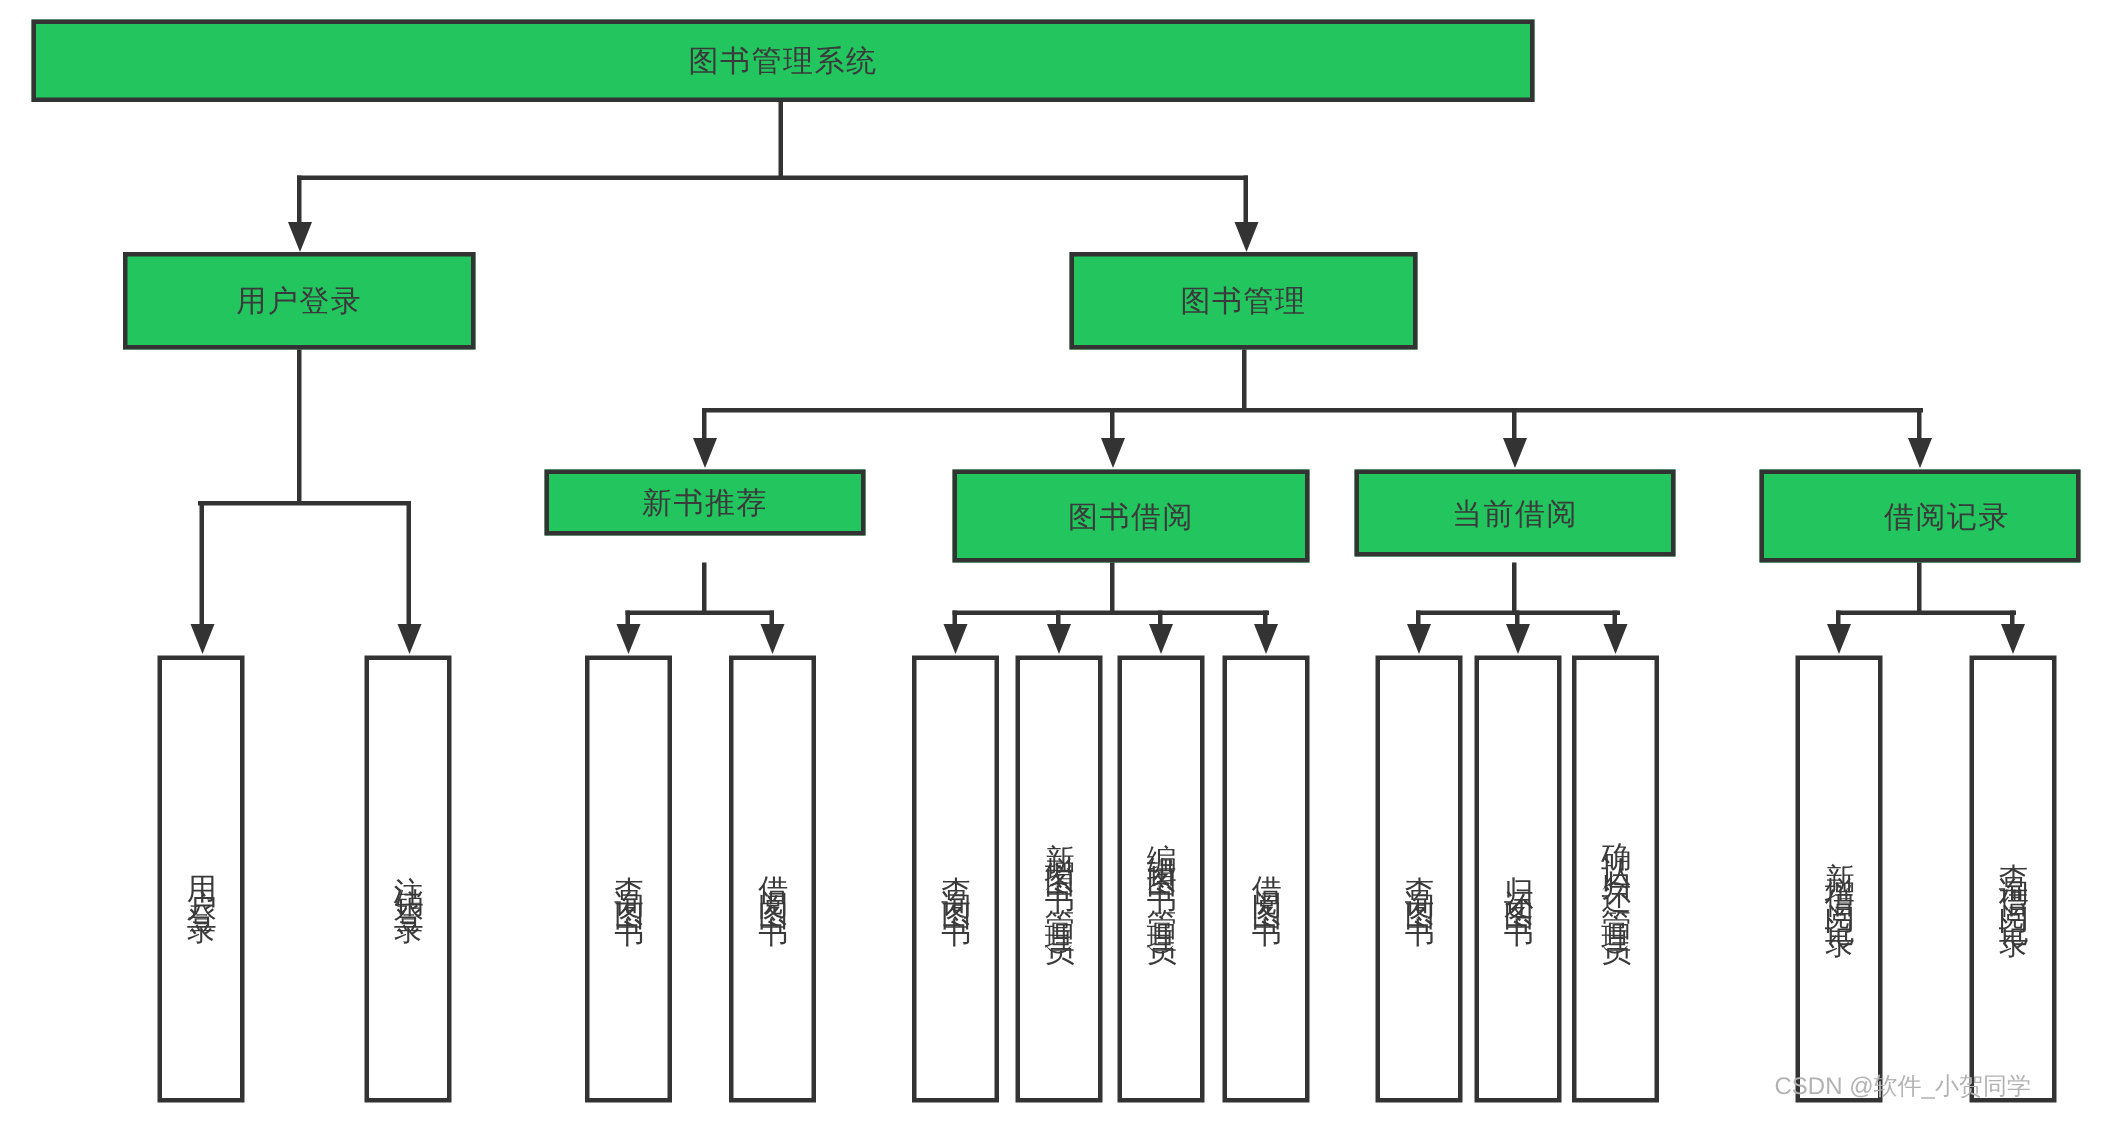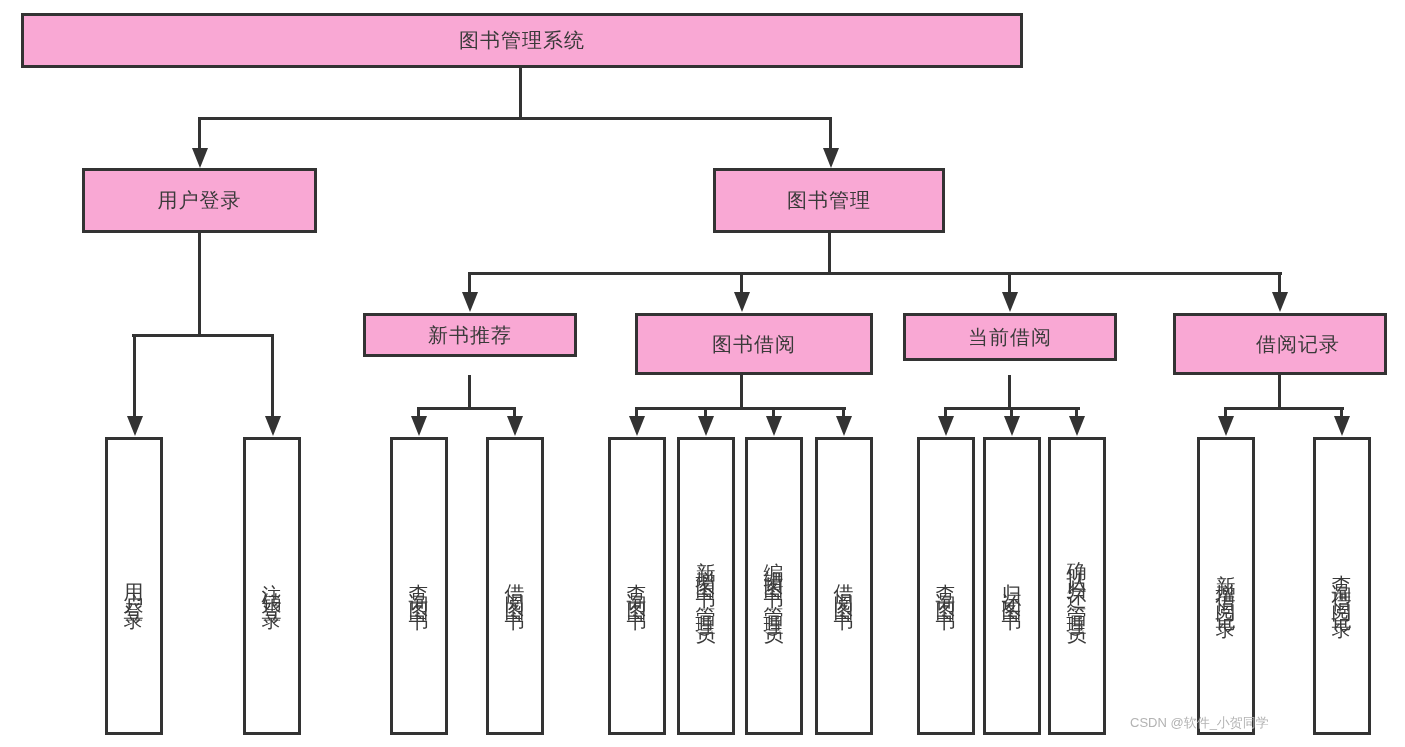--- a/index.html
+++ b/index.html
@@ -13,21 +13,21 @@
     width: 1405px;
     height: 747px;
     background: #ffffff;
     overflow: hidden;
   }
   
   .hbox {
     position: absolute;
     box-sizing: border-box;
     border: 3px solid #333333;
-    background: #f9a8d4;
+    background: #22c55e;
     display: flex;
     align-items: center;
     justify-content: center;
     font-size: 20px;
     color: #3a3a3a;
     letter-spacing: 1px;
     white-space: nowrap;
   }
   
   .vbox {
@@ -66,23 +66,23 @@
     left: calc(50% - 8px);
     bottom: -19px;
     width: 0;
     height: 0;
     border-left: 8px solid transparent;
     border-right: 8px solid transparent;
     border-top: 20px solid #333333;
   }
   .watermark {
     position: absolute;
-    left: 1130px;
+    left: 1183px;
     top: 714px;
-    font-size: 13px;
+    font-size: 16px;
     color: #b3b3b3;
     white-space: nowrap;
     z-index: 10;
   }
 </style>
 </head>
 <body>
 
 <div class="canvas">
 
@@ -103,21 +103,21 @@
 
   <div class="line" style="left:828px; top:233px; width:3px; height:41px;"></div>
   <div class="line" style="left:468px; top:272px; width:814px; height:3px;"></div>
   <div class="arrow" style="left:468px; top:272px; height:21px;"></div>
   <div class="arrow" style="left:740px; top:272px; height:21px;"></div>
   <div class="arrow" style="left:1008px; top:272px; height:21px;"></div>
   <div class="arrow" style="left:1278px; top:272px; height:21px;"></div>
 
   <div class="hbox" style="left:363px; top:313px; width:214px; height:44px;">新书推荐</div>
   <div class="hbox" style="left:635px; top:313px; width:238px; height:62px;">图书借阅</div>
-  <div class="hbox" style="left:903px; top:313px; width:214px; height:48px;font-family:Liberation Serif, serif;">当前借阅</div>
+  <div class="hbox" style="left:903px; top:313px; width:214px; height:58px;font-family:Liberation Serif, serif;">当前借阅</div>
   <div class="hbox" style="left:1173px; top:313px; width:214px; height:62px;padding-left:36px;">借阅记录</div>
 
   <div class="line" style="left:468px; top:375px; width:3px; height:34px;"></div>
   <div class="line" style="left:417px; top:407px; width:99px; height:3px;"></div>
   <div class="arrow" style="left:417px; top:407px; height:10px;"></div>
   <div class="arrow" style="left:513px; top:407px; height:10px;"></div>
 
   <div class="line" style="left:740px; top:375px; width:3px; height:34px;"></div>
   <div class="line" style="left:635px; top:407px; width:211px; height:3px;"></div>
   <div class="arrow" style="left:635px; top:407px; height:10px;"></div>

